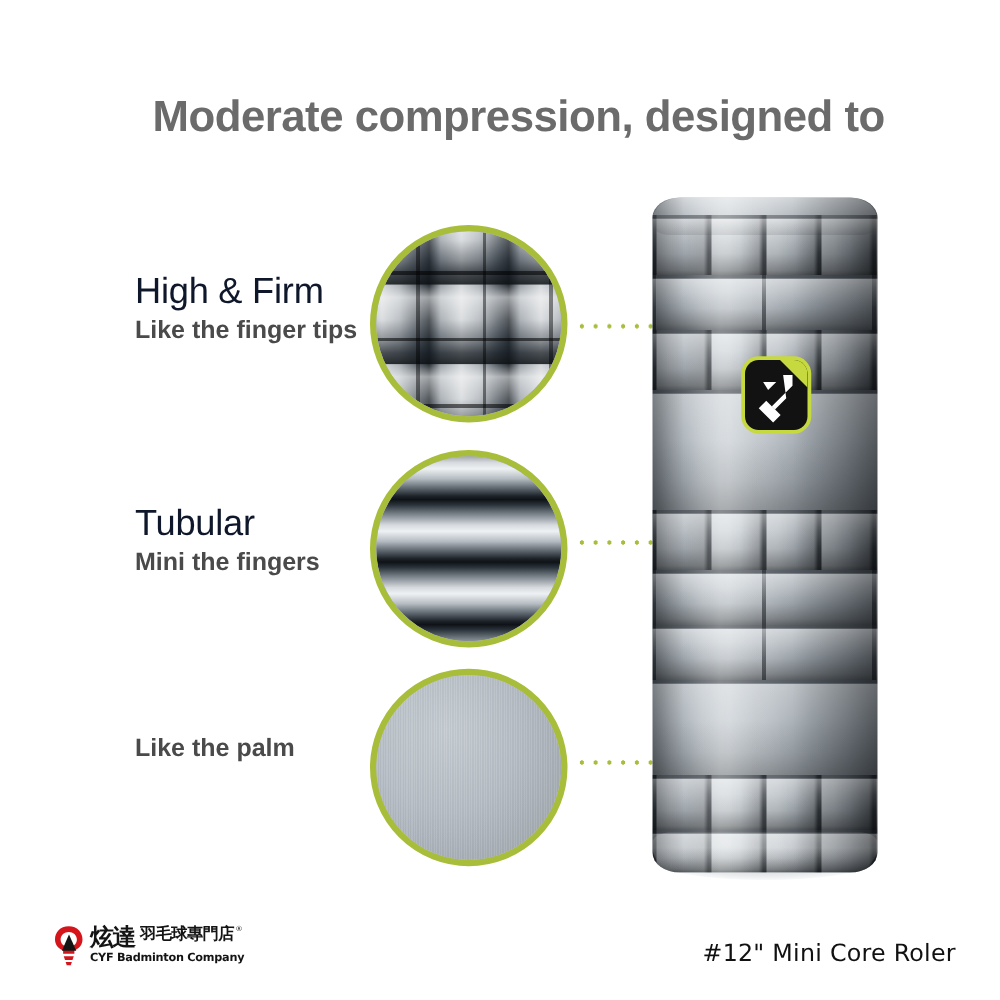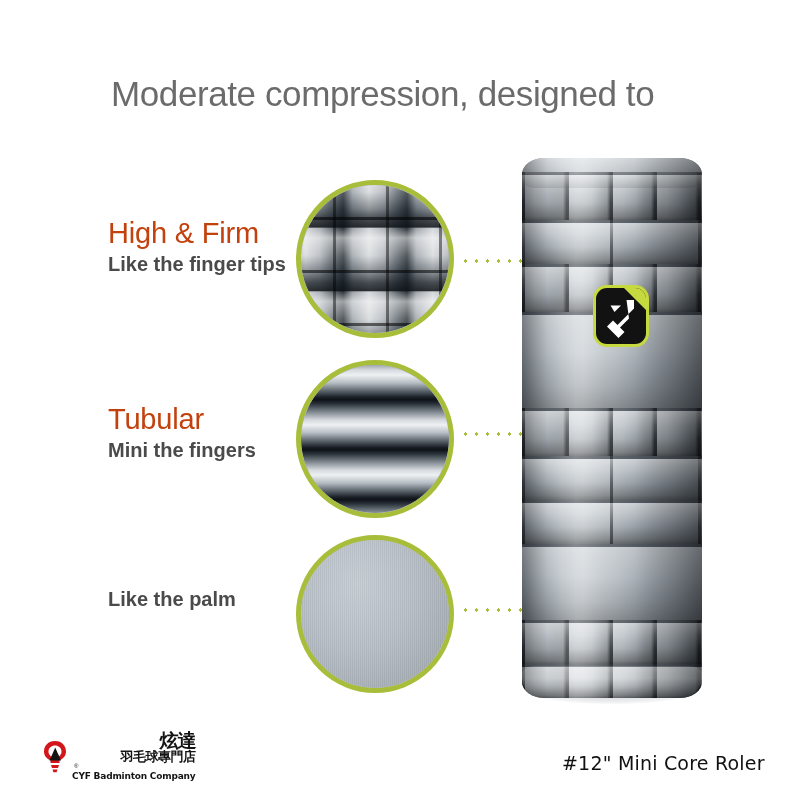--- a/index.html
+++ b/index.html
@@ -14,41 +14,41 @@
     position: relative;
     width: 800px;
     height: 800px;
     background: #ffffff;
     overflow: hidden;
   }
 
   
   .headline {
     position: absolute;
-    left: 111px;
+    left: 122px;
     top: 74px;
     width: 600px;
     font-size: 35px;
     line-height: 1.16;
     color: #6b6b6b;
-    font-weight: 400;
+    font-weight: 700;
     letter-spacing: -0.4px;
   }
   .headline .l2 { display: block; }
 
   
   .feature-text {
     position: absolute;
     left: 108px;
     width: 215px;
   }
   .feature-title {
     font-size: 29px;
     line-height: 1.05;
-    color: #c2410c;
+    color: #0f172a;
     font-weight: 400;
     letter-spacing: -0.2px;
     white-space: nowrap;
   }
   .feature-sub {
     font-size: 20px;
     line-height: 1.2;
     color: #4a4a4a;
     font-weight: 700;
     margin-top: 4px;
@@ -375,24 +375,23 @@
     margin-right: 4px;
     flex: none;
   }
   #logo-text {
     display: flex;
     flex-direction: column;
     justify-content: center;
   }
   #logo-cn {
     display: flex;
-    align-items: flex-end;
+    align-items: flex-start;
     line-height: 1;
     white-space: nowrap;
-    flex-direction: column;
   }
   #logo-cn-main {
     font-family: "DejaVu Sans", sans-serif;
     font-size: 19px;
     font-weight: bold;
     color: #141414;
     letter-spacing: -1px;
   }
   #logo-cn-sub {
     font-family: "DejaVu Sans", sans-serif;

